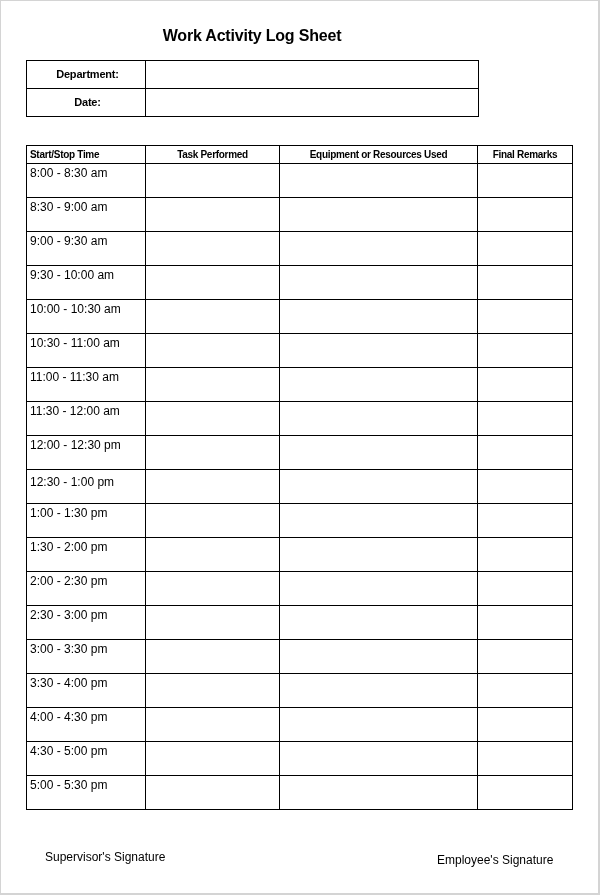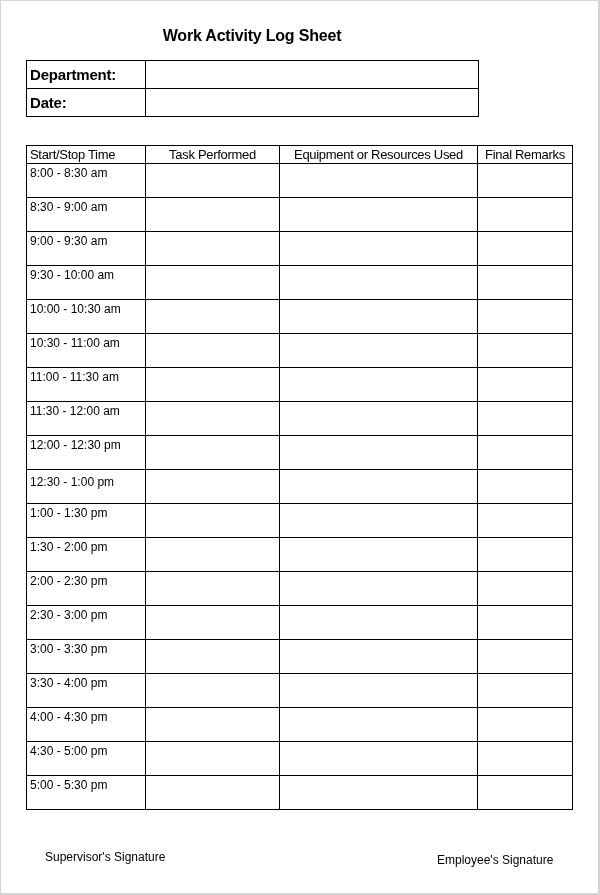--- a/index.html
+++ b/index.html
@@ -3,24 +3,24 @@
   <meta charset="utf-8">
   <style>
     * { box-sizing: border-box; margin: 0; padding: 0; }
     html, body { width: 600px; height: 895px; background: #ffffff; overflow: hidden; }
     body { position: relative; font-family: "Liberation Sans", sans-serif; color: #000; }
     .frame { position: absolute; left: 0; top: 0; width: 600px; height: 895px; border: 1px solid #d4d4d4; border-right: 2px solid #d4d4d4; border-bottom: 2px solid #d4d4d4; }
     .title { position: absolute; left: 0; top: 27px; width: 504px; text-align: center; font-size: 16px; font-weight: bold; letter-spacing: -0.2px; }
     table { border-collapse: collapse; position: absolute; table-layout: fixed; }
     td, th { border: 1px solid #000; }
     .info { left: 26px; top: 60px; width: 452px; }
-    .info td { height: 28px; font-size: 15px; font-weight: bold; padding: 0 0 0 3px; line-height: 15px; white-space: nowrap; letter-spacing: -0.2px; }
+    .info td { height: 28px; font-size: 11px; font-weight: bold; padding: 0 0 0 3px; line-height: 15px; white-space: nowrap; letter-spacing: -0.2px; text-align: center; }
     .info td.val { padding: 0; }
     .log { left: 26px; top: 145px; width: 546px; }
-    .log th { height: 18px; font-size: 13px; font-weight: normal; line-height: 15px; white-space: nowrap; letter-spacing: -0.3px; padding: 0 2px; }
+    .log th { height: 18px; font-size: 10px; font-weight: bold; line-height: 15px; white-space: nowrap; letter-spacing: -0.3px; padding: 0 2px; }
     .log th.left { text-align: left; padding-left: 3px; }
     .log th.center { text-align: center; }
     .log td { height: 34px; vertical-align: top; padding: 2px 0 0 3px; font-size: 12px; line-height: 14px; white-space: nowrap; }
     .sig { position: absolute; font-size: 12px; white-space: nowrap; }
     .sig-sup { left: 45px; top: 850px; }
     .sig-emp { left: 437px; top: 853px; }
   </style>
 </head>
 <body>
 

